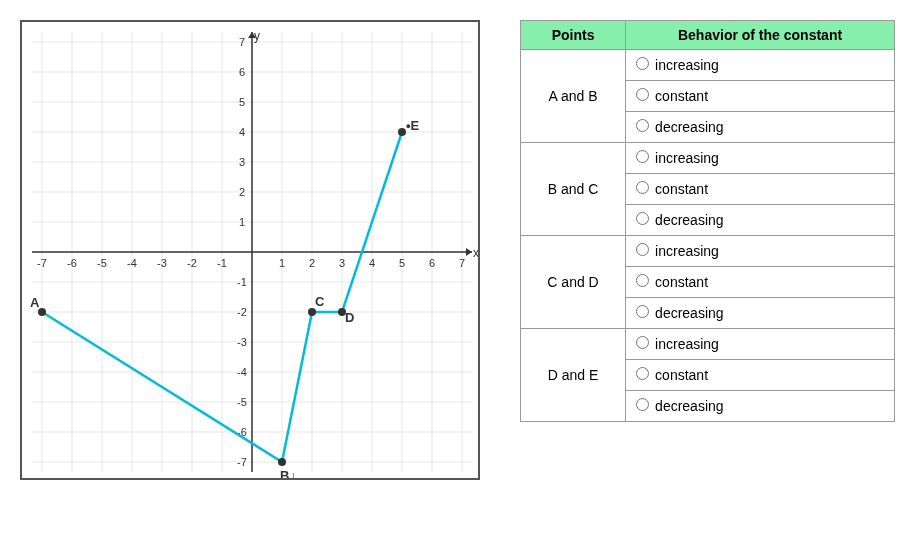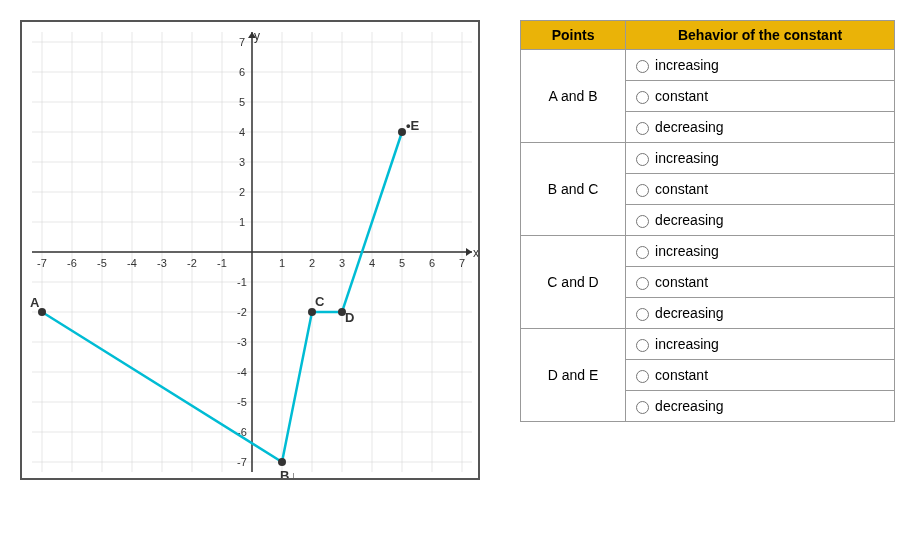--- a/index.html
+++ b/index.html
@@ -39,34 +39,34 @@
       font-size: 14px;
     }
     th, td {
       border: 1px solid #999;
       padding: 6px 10px;
       text-align: left;
       vertical-align: middle;
     }
     th {
       text-align: center;
-      background: #eab308;
+      background: #86efac;
       font-weight: bold;
     }
     td:first-child {
       text-align: center;
       font-weight: normal;
       white-space: nowrap;
     }
     td:last-child {
       padding: 4px 10px;
     }
     .radio-row {
       display: flex;
-      align-items: flex-end;
+      align-items: flex-start;
       gap: 6px;
       padding: 3px 0;
     }
     .radio-row input[type="radio"] {
       margin: 0;
       cursor: pointer;
     }
     .radio-row label {
       cursor: pointer;
       font-size: 14px;

